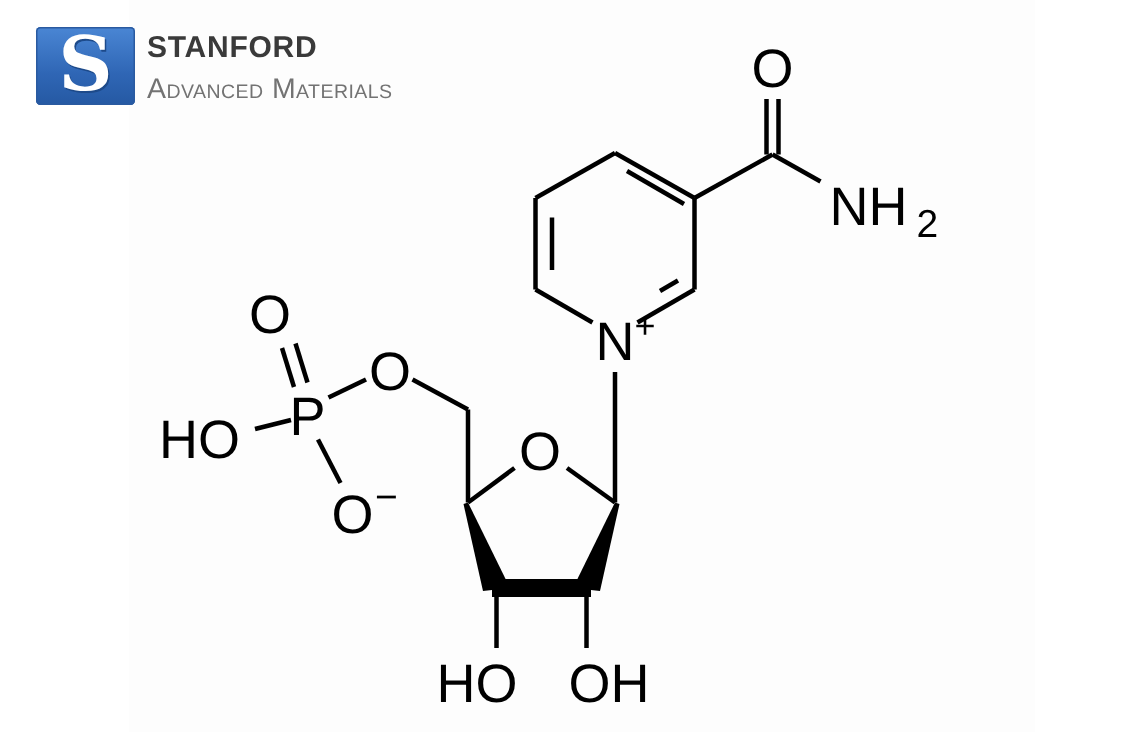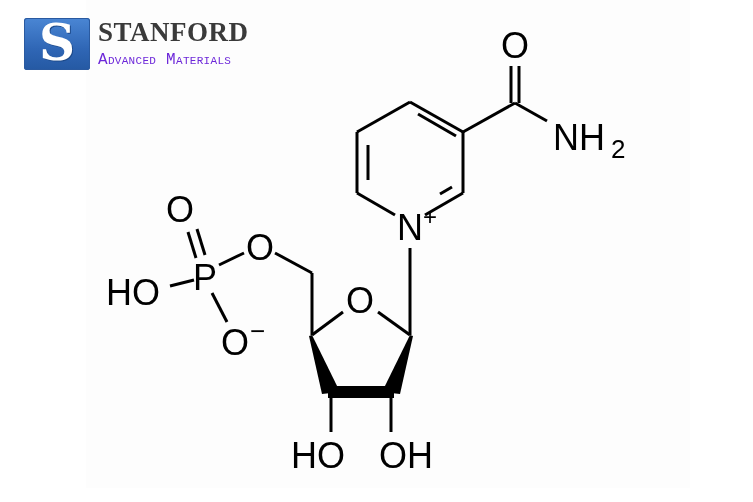--- a/index.html
+++ b/index.html
@@ -5,24 +5,24 @@
     html, body { margin: 0; padding: 0; background: #ffffff; }
     body { width: 753px; height: 502px; position: relative; overflow: hidden; font-family: "Liberation Sans", sans-serif; }
     .bgpanel { position: absolute; left: 86px; top: 0; width: 604px; height: 488px; background: #fdfdfd; }
     .logo { position: absolute; left: 24px; top: 18px; width: 320px; height: 56px; }
     .logo-box { position: absolute; left: 0; top: 0; width: 66px; height: 52px; border-radius: 3px;
       background: linear-gradient(180deg, #4a86d4 0%, #2f66b5 60%, #2559a3 100%);
       box-shadow: 0 0 0 1px #2a5aa0 inset; }
     .logo-s { position: absolute; left: 0; top: -3px; width: 66px; height: 52px; text-align: center;
       color: #ffffff; font-family: "DejaVu Serif", serif; font-weight: bold; font-size: 50px; line-height: 56px;
       text-shadow: 1px 1px 0 #1d4a8a; }
-    .logo-name { position: absolute; left: 74px; top: -2px; font-family: Liberation Serif, serif;
-      font-weight: bold; font-size: 27px; letter-spacing: 0.5px; color: #3a3a3a; line-height: 32px; }
-    .logo-sub { position: absolute; left: 74px; top: 31px; font-family: Liberation Mono, monospace;
-      font-size: 16px; color: #6d28d9; line-height: 22px; font-variant: small-caps; letter-spacing: 0.3px; white-space: nowrap; }
+    .logo-name { position: absolute; left: 74px; top: -2px; font-family: Liberation Sans, sans-serif;
+      font-weight: bold; font-size: 20px; letter-spacing: 0.5px; color: #3a3a3a; line-height: 32px; }
+    .logo-sub { position: absolute; left: 74px; top: 31px; font-family: Liberation Sans, sans-serif;
+      font-size: 19px; color: #737373; line-height: 22px; font-variant: small-caps; letter-spacing: 0.3px; white-space: nowrap; }
     svg.mol { position: absolute; left: 0; top: 0; }
     svg.mol text { font-family: "Liberation Sans", sans-serif; fill: #000; }
   </style>
 </head>
 <body>
 
 <div class="bgpanel"></div>
 
 <div class="logo">
   <div class="logo-box">

